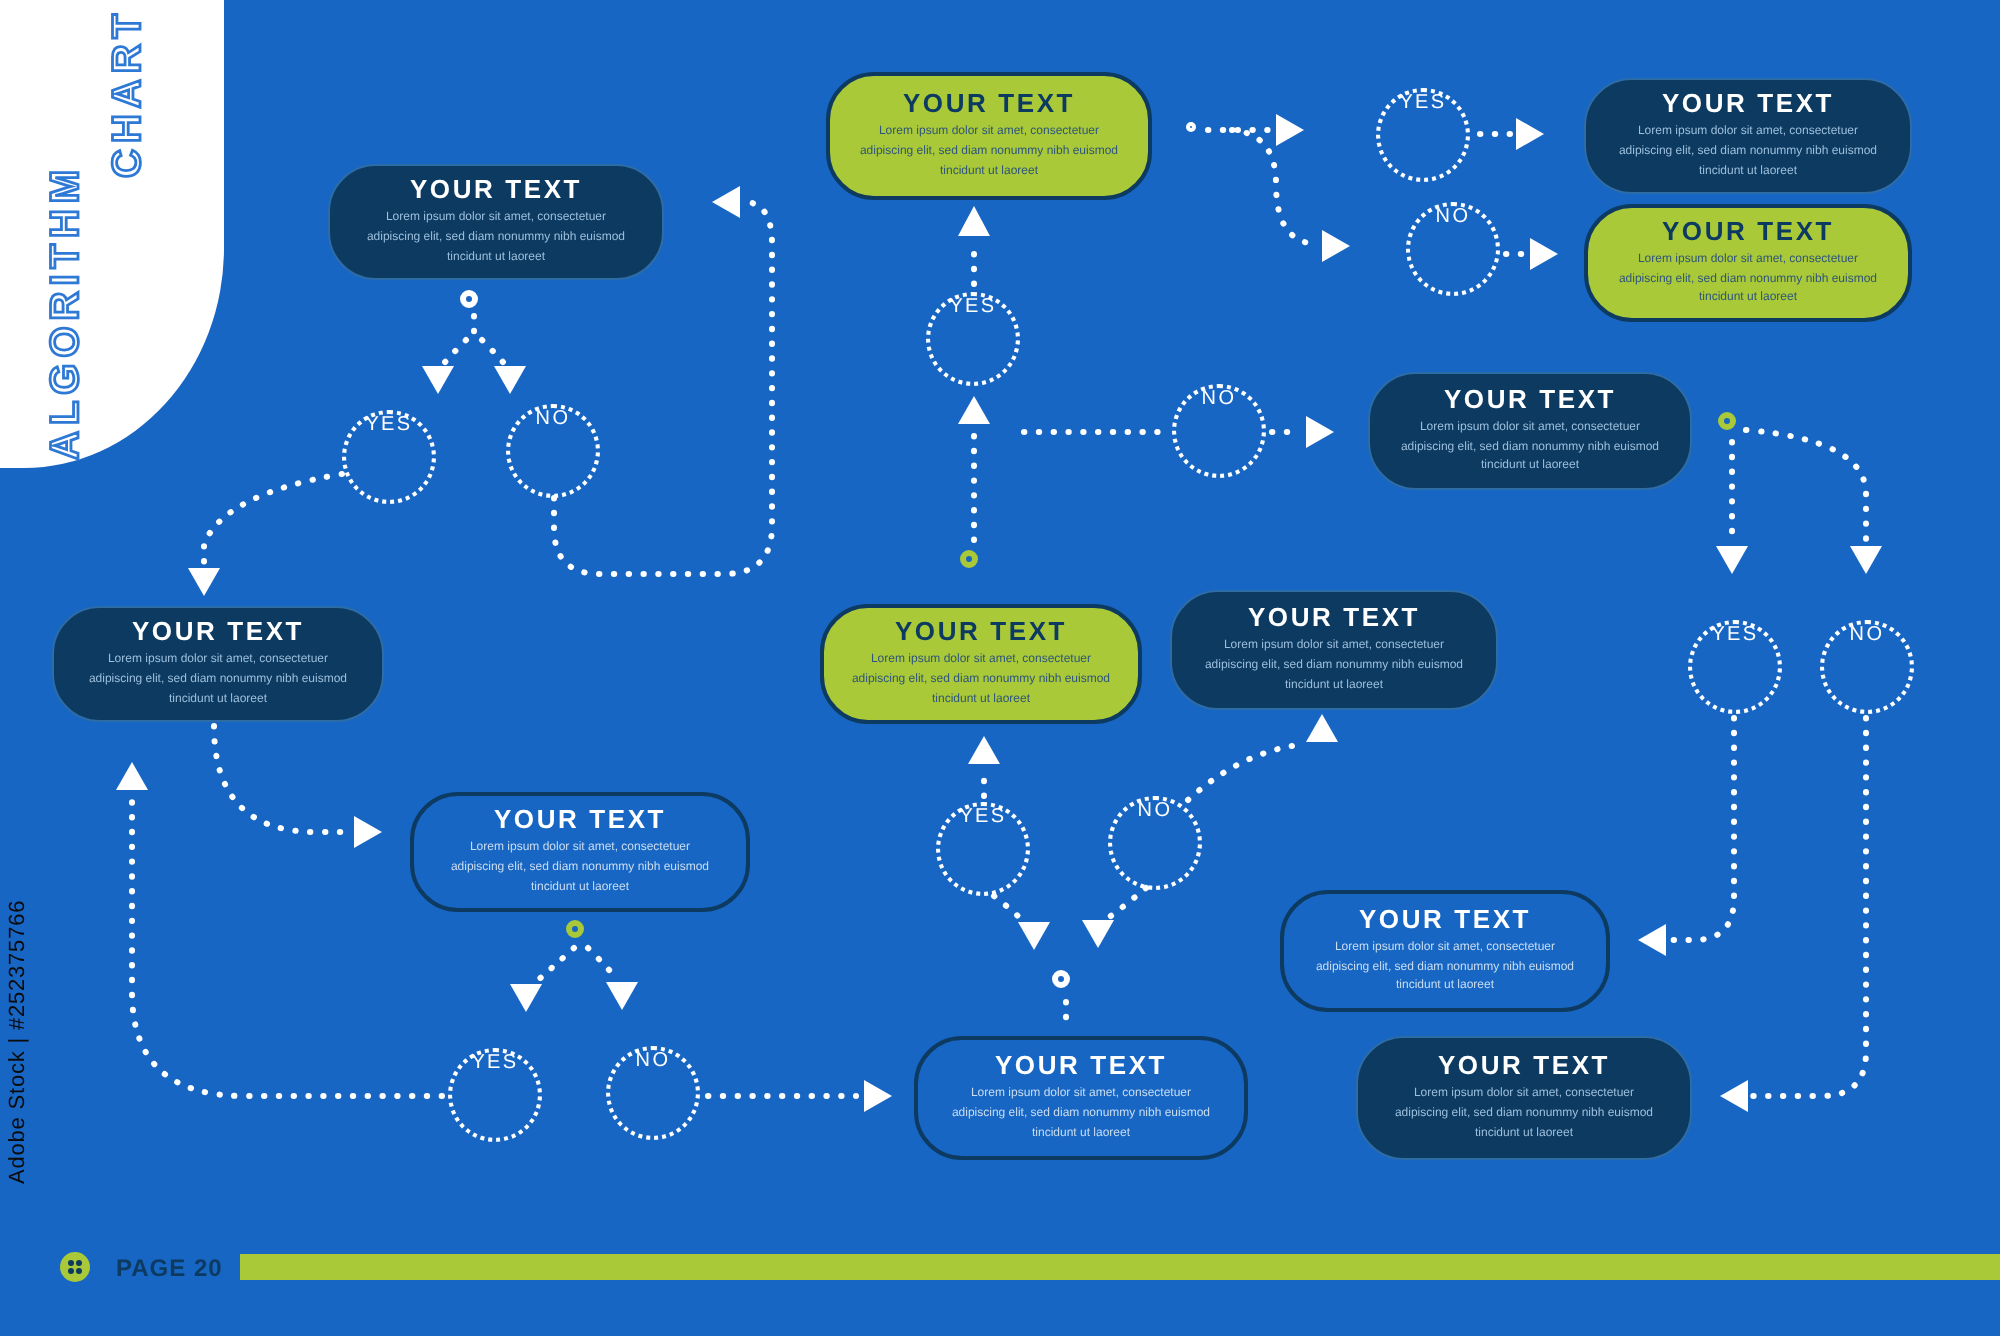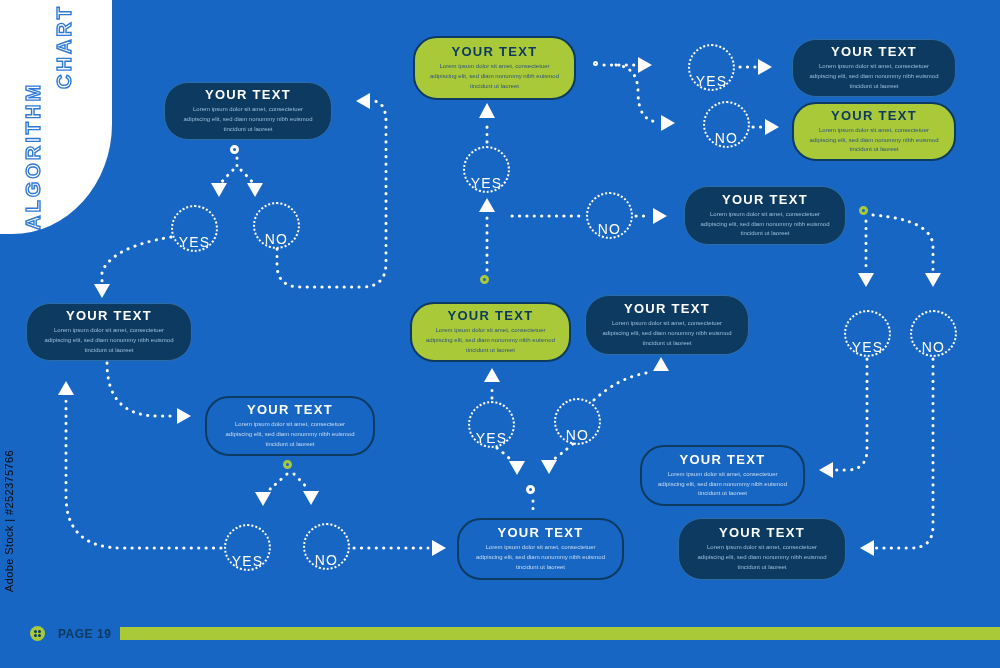--- a/index.html
+++ b/index.html
@@ -21,22 +21,22 @@
   .box.navy   { background:#0d3a60; border:1.5px solid #2e6ca6; color:#ffffff; }
   .box.navy .body { color:#9dbfdd; }
   .box.green  { background:#a9c938; border:2px solid #0d3a60; color:#0d3a60; }
   .box.green .body { color:#2f567a; }
   .box.outline { background:transparent; border:2px solid #0d3a60; color:#ffffff; }
   .box.outline .body { color:#c9ddf0; }
 
   
   .circle {
     position:absolute; width:47px; height:47px; border:2px dotted #ffffff; border-radius:50%;
-    display:flex; align-items:flex-end; justify-content:center;
-    color:#ffffff; font-size:14px; letter-spacing:1.2px;
+    display:flex; align-items:flex-start; justify-content:center;
+    color:#ffffff; font-size:10px; letter-spacing:1.2px;
   }
 
   
   .ring { position:absolute; border-radius:50%; background:transparent; }
   .ring.white { width:9px; height:9px; border:3px solid #ffffff; }
   .ring.green { width:9px; height:9px; border:3px solid #a9c938; }
   .ring.tiny  { width:5px; height:5px; border:2px solid #ffffff; }
 
   
   svg.connectors { position:absolute; left:0; top:0; width:1000px; height:668px; }
@@ -237,16 +237,16 @@
   </div>
 
   <div class="watermark">Adobe Stock | #252375766</div>
 
   <div class="footer-icon">
       <i></i>
       <i></i>
       <i></i>
       <i></i>
     </div>
-  <div class="page-label">PAGE 19</div>
+  <div class="page-label">PAGE 20</div>
   <div class="footer-bar"></div>
 
 </div>
 
 </body></html>

